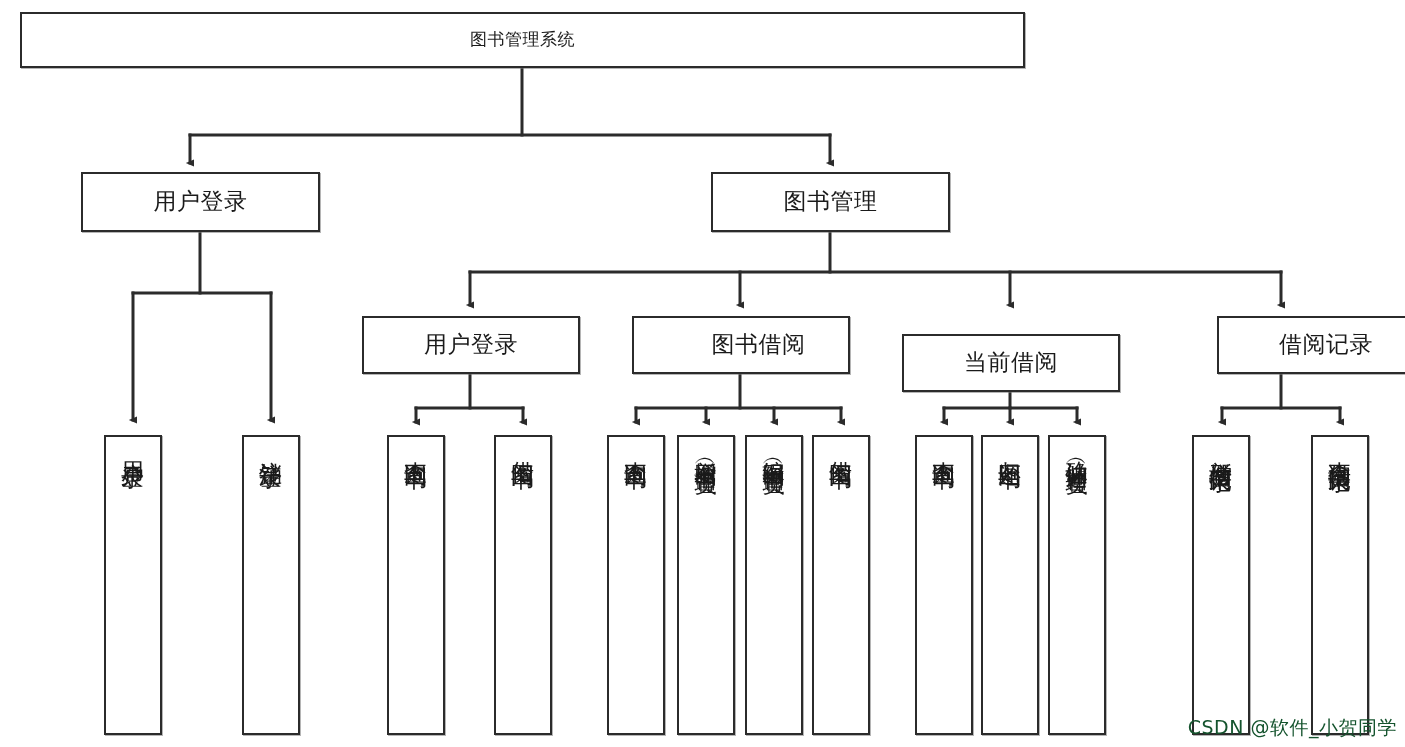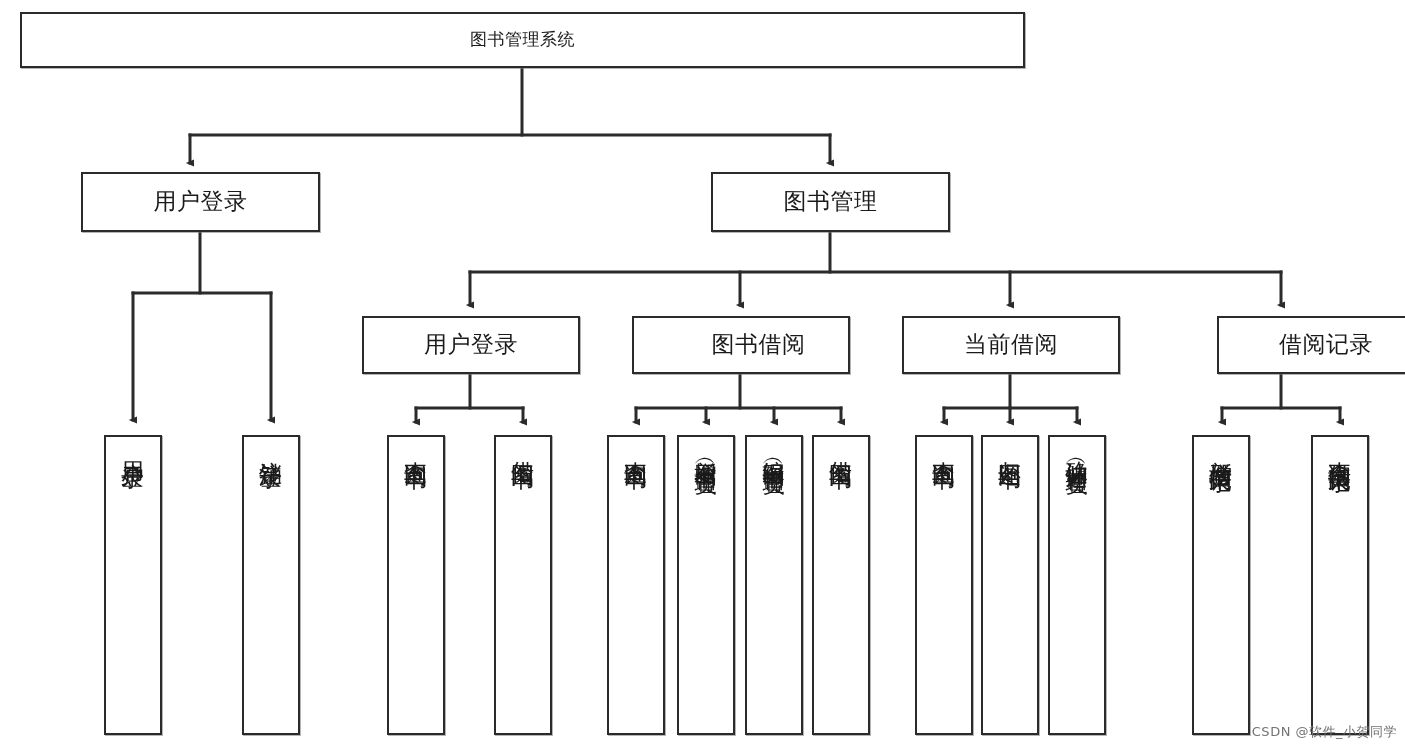--- a/index.html
+++ b/index.html
@@ -63,22 +63,22 @@
     letter-spacing: 2px;
     white-space: nowrap;
   }
   .node.vert.tall .label {
     font-size: 22px;
   }
   #watermark {
     position: absolute;
     right: 8px;
     bottom: 6px;
-    font-size: 13px;
-    color: #737373;
+    font-size: 19px;
+    color: #14532d;
     letter-spacing: 0.5px;
     white-space: nowrap;
     user-select: none;
   }
 </style>
 </head>
 <body>
 
 <div id="canvas">
 
@@ -143,21 +143,21 @@
   <div class="node horiz" style="left:711px; top:172px; width:239px; height:60px;">
     <span class="label">图书管理</span>
   </div>
 
   <div class="node horiz" style="left:362px; top:316px; width:218px; height:58px;">
     <span class="label">用户登录</span>
   </div>
   <div class="node horiz" style="left:632px; top:316px; width:218px; height:58px;padding-left:35px;">
     <span class="label">图书借阅</span>
   </div>
-  <div class="node horiz" style="left:902px; top:316px; width:218px; height:58px;">
+  <div class="node horiz" style="left:902px; top:334px; width:218px; height:58px;">
     <span class="label">当前借阅</span>
   </div>
   <div class="node horiz" style="left:1172px; top:316px; width:218px; height:58px;margin-left:45px;">
     <span class="label">借阅记录</span>
   </div>
 
   <div class="node vert" style="left:104px; top:435px; width:58px; height:300px;">
     <span class="label">用户登录</span>
   </div>
   <div class="node vert" style="left:242px; top:435px; width:58px; height:300px;">

